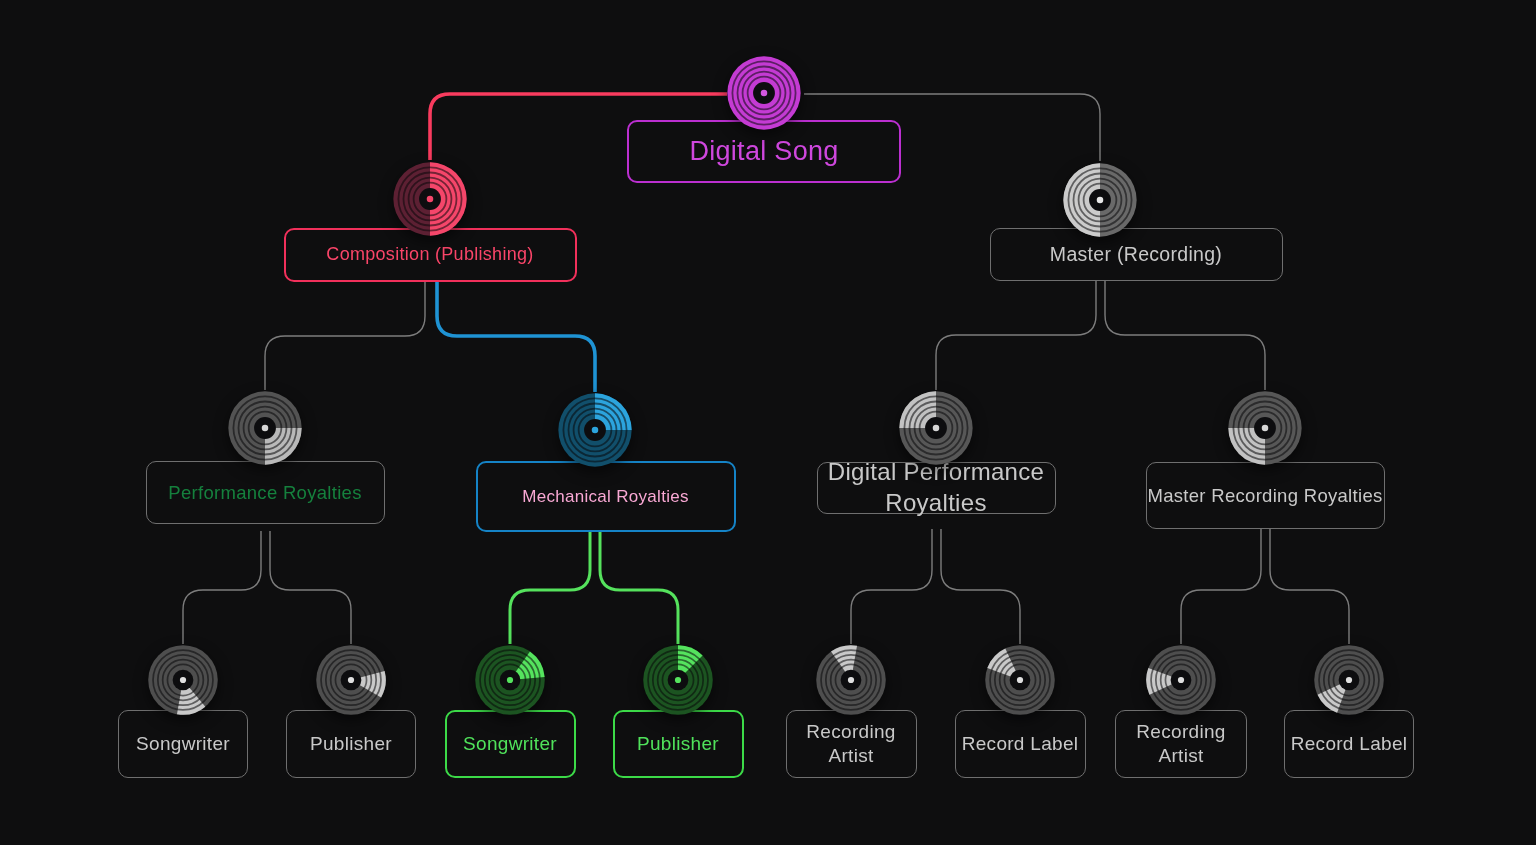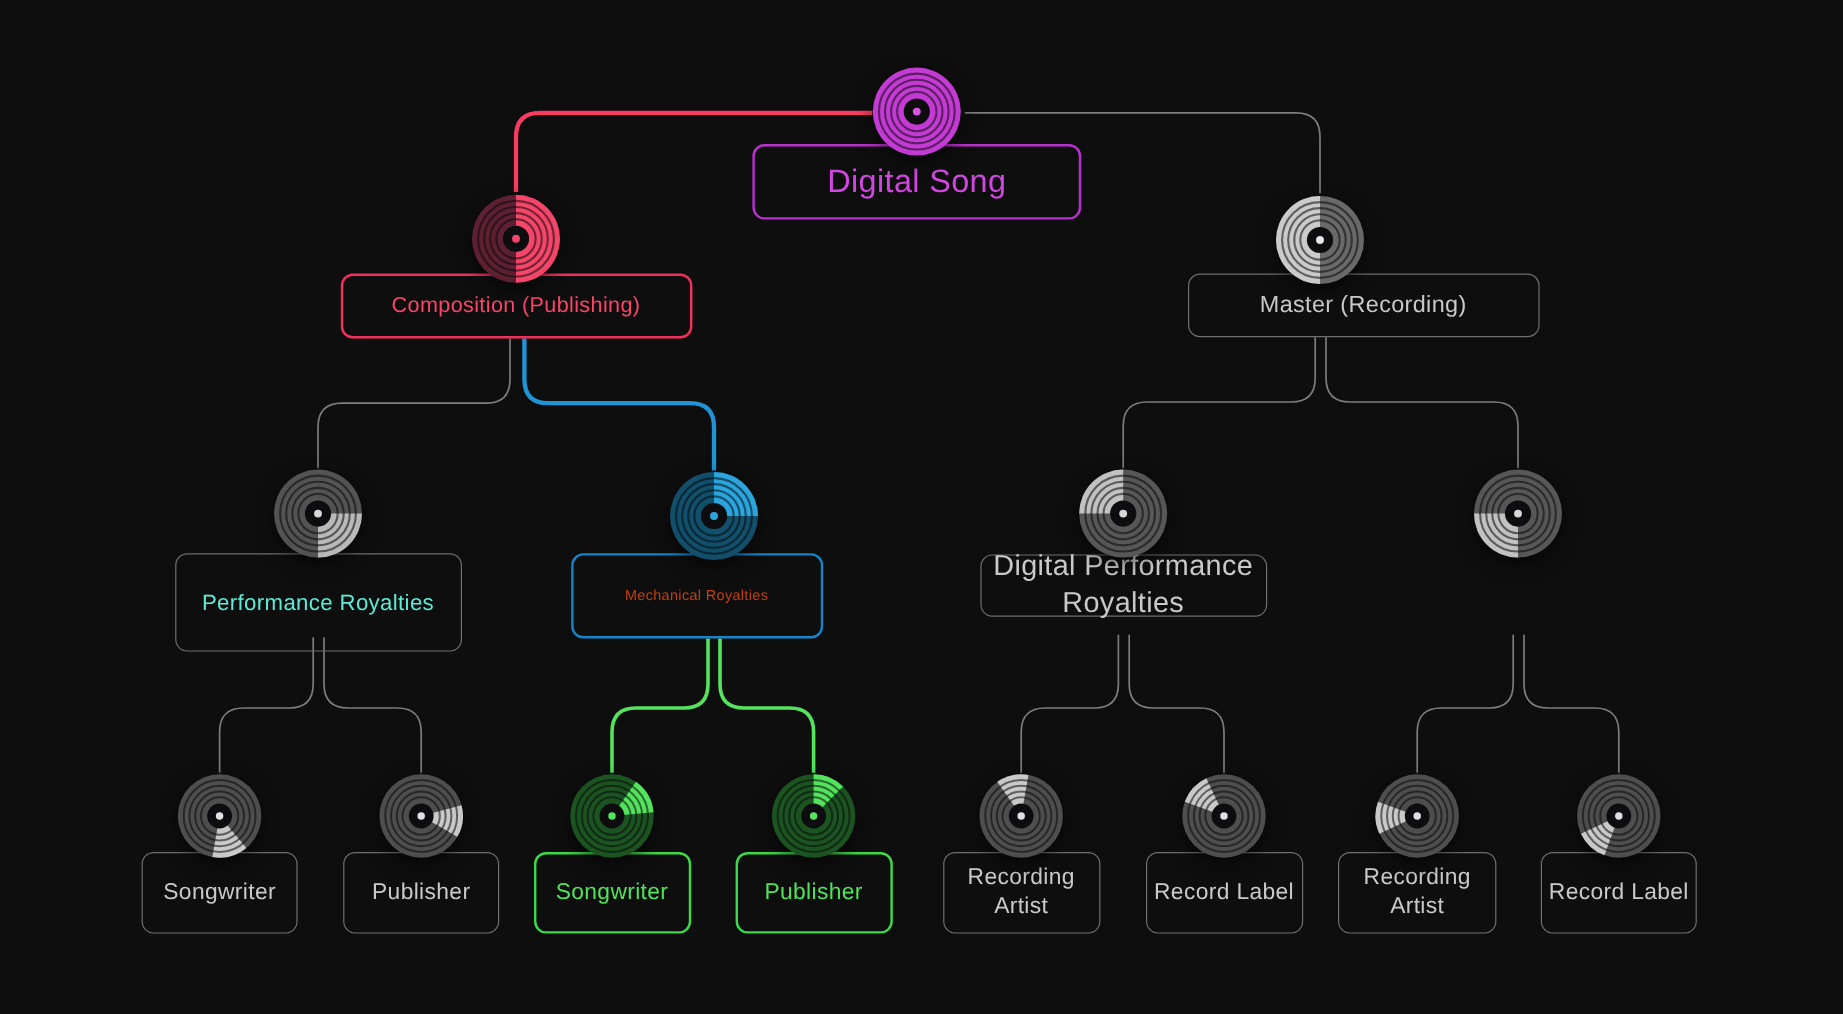--- a/index.html
+++ b/index.html
@@ -69,34 +69,34 @@
     <svg viewBox="0 0 100 100" width="78" height="78" class="record" style="left: 1061px; top: 161px;">
       <circle cx="50" cy="50" r="47" fill="#696969"></circle>
       <path d="M 50 50 L 50.00 97.00 A 47 47 0 0 1 50.00 3.00 Z" fill="#cbcbcb"></path>
       <circle cx="50" cy="50" r="40.5" fill="none" stroke="rgba(8,8,10,0.55)" stroke-width="2.3"></circle>
       <circle cx="50" cy="50" r="34" fill="none" stroke="rgba(8,8,10,0.55)" stroke-width="2.3"></circle>
       <circle cx="50" cy="50" r="27.5" fill="none" stroke="rgba(8,8,10,0.55)" stroke-width="2.3"></circle>
       <circle cx="50" cy="50" r="21" fill="none" stroke="rgba(8,8,10,0.55)" stroke-width="2.3"></circle>
       <circle cx="50" cy="50" r="14" fill="#0d0d0f"></circle>
       <circle cx="50" cy="50" r="4.2" fill="#e8e8e8"></circle>
     </svg>
-    <div class="label-box" style="left: 145.5px; top: 461px; width: 239px; height: 82px; border: 1.3px solid rgb(111, 111, 111); color: #5eead4; font-size: 18.5px;">
+    <div class="label-box" style="left: 145.5px; top: 461px; width: 239px; height: 63px; border: 1.3px solid rgb(111, 111, 111); color: #15803d; font-size: 18.5px;">
       <span>Performance Royalties</span>
     </div>
     <svg viewBox="0 0 100 100" width="78" height="78" class="record" style="left: 226px; top: 389px;">
       <circle cx="50" cy="50" r="47" fill="#535353"></circle>
       <path d="M 50 50 L 97.00 50.00 A 47 47 0 0 1 50.00 97.00 Z" fill="#b9b9b9"></path>
       <circle cx="50" cy="50" r="40.5" fill="none" stroke="rgba(8,8,10,0.55)" stroke-width="2.3"></circle>
       <circle cx="50" cy="50" r="34" fill="none" stroke="rgba(8,8,10,0.55)" stroke-width="2.3"></circle>
       <circle cx="50" cy="50" r="27.5" fill="none" stroke="rgba(8,8,10,0.55)" stroke-width="2.3"></circle>
       <circle cx="50" cy="50" r="21" fill="none" stroke="rgba(8,8,10,0.55)" stroke-width="2.3"></circle>
       <circle cx="50" cy="50" r="14" fill="#0d0d0f"></circle>
       <circle cx="50" cy="50" r="4.2" fill="#d6d6d6"></circle>
     </svg>
-    <div class="label-box" style="left: 475.5px; top: 461px; width: 210px; height: 71px; border: 2px solid rgb(21, 131, 198); color: #c2410c; font-size: 12px;">
+    <div class="label-box" style="left: 475.5px; top: 461px; width: 260px; height: 71px; border: 2px solid rgb(21, 131, 198); color: #f9a8d4; font-size: 17px;">
       <span>Mechanical Royalties</span>
     </div>
     <svg viewBox="0 0 100 100" width="78" height="78" class="record" style="left: 556px; top: 391px;">
       <circle cx="50" cy="50" r="47" fill="#114f6b"></circle>
       <path d="M 50 50 L 50.00 3.00 A 47 47 0 0 1 97.00 50.00 Z" fill="#2ca4dd"></path>
       <circle cx="50" cy="50" r="40.5" fill="none" stroke="rgba(8,8,10,0.55)" stroke-width="2.3"></circle>
       <circle cx="50" cy="50" r="34" fill="none" stroke="rgba(8,8,10,0.55)" stroke-width="2.3"></circle>
       <circle cx="50" cy="50" r="27.5" fill="none" stroke="rgba(8,8,10,0.55)" stroke-width="2.3"></circle>
       <circle cx="50" cy="50" r="21" fill="none" stroke="rgba(8,8,10,0.55)" stroke-width="2.3"></circle>
       <circle cx="50" cy="50" r="14" fill="#0d0d0f"></circle>
@@ -108,20 +108,23 @@
     <svg viewBox="0 0 100 100" width="78" height="78" class="record" style="left: 897px; top: 389px;">
       <circle cx="50" cy="50" r="47" fill="#575757"></circle>
       <path d="M 50 50 L 3.00 50.00 A 47 47 0 0 1 50.00 3.00 Z" fill="#c2c2c2"></path>
       <circle cx="50" cy="50" r="40.5" fill="none" stroke="rgba(8,8,10,0.55)" stroke-width="2.3"></circle>
       <circle cx="50" cy="50" r="34" fill="none" stroke="rgba(8,8,10,0.55)" stroke-width="2.3"></circle>
       <circle cx="50" cy="50" r="27.5" fill="none" stroke="rgba(8,8,10,0.55)" stroke-width="2.3"></circle>
       <circle cx="50" cy="50" r="21" fill="none" stroke="rgba(8,8,10,0.55)" stroke-width="2.3"></circle>
       <circle cx="50" cy="50" r="14" fill="#0d0d0f"></circle>
       <circle cx="50" cy="50" r="4.2" fill="#d6d6d6"></circle>
     </svg>
+    <div class="label-box" style="left: 1145.5px; top: 462px; width: 239px; height: 67px; border: 1.3px solid rgb(111, 111, 111); color: rgb(201, 201, 201); font-size: 18.5px;">
+      <span>Master Recording Royalties</span>
+    </div>
     <svg viewBox="0 0 100 100" width="78" height="78" class="record" style="left: 1226px; top: 389px;">
       <circle cx="50" cy="50" r="47" fill="#575757"></circle>
       <path d="M 50 50 L 50.00 97.00 A 47 47 0 0 1 3.00 50.00 Z" fill="#c2c2c2"></path>
       <circle cx="50" cy="50" r="40.5" fill="none" stroke="rgba(8,8,10,0.55)" stroke-width="2.3"></circle>
       <circle cx="50" cy="50" r="34" fill="none" stroke="rgba(8,8,10,0.55)" stroke-width="2.3"></circle>
       <circle cx="50" cy="50" r="27.5" fill="none" stroke="rgba(8,8,10,0.55)" stroke-width="2.3"></circle>
       <circle cx="50" cy="50" r="21" fill="none" stroke="rgba(8,8,10,0.55)" stroke-width="2.3"></circle>
       <circle cx="50" cy="50" r="14" fill="#0d0d0f"></circle>
       <circle cx="50" cy="50" r="4.2" fill="#d6d6d6"></circle>
     </svg>

